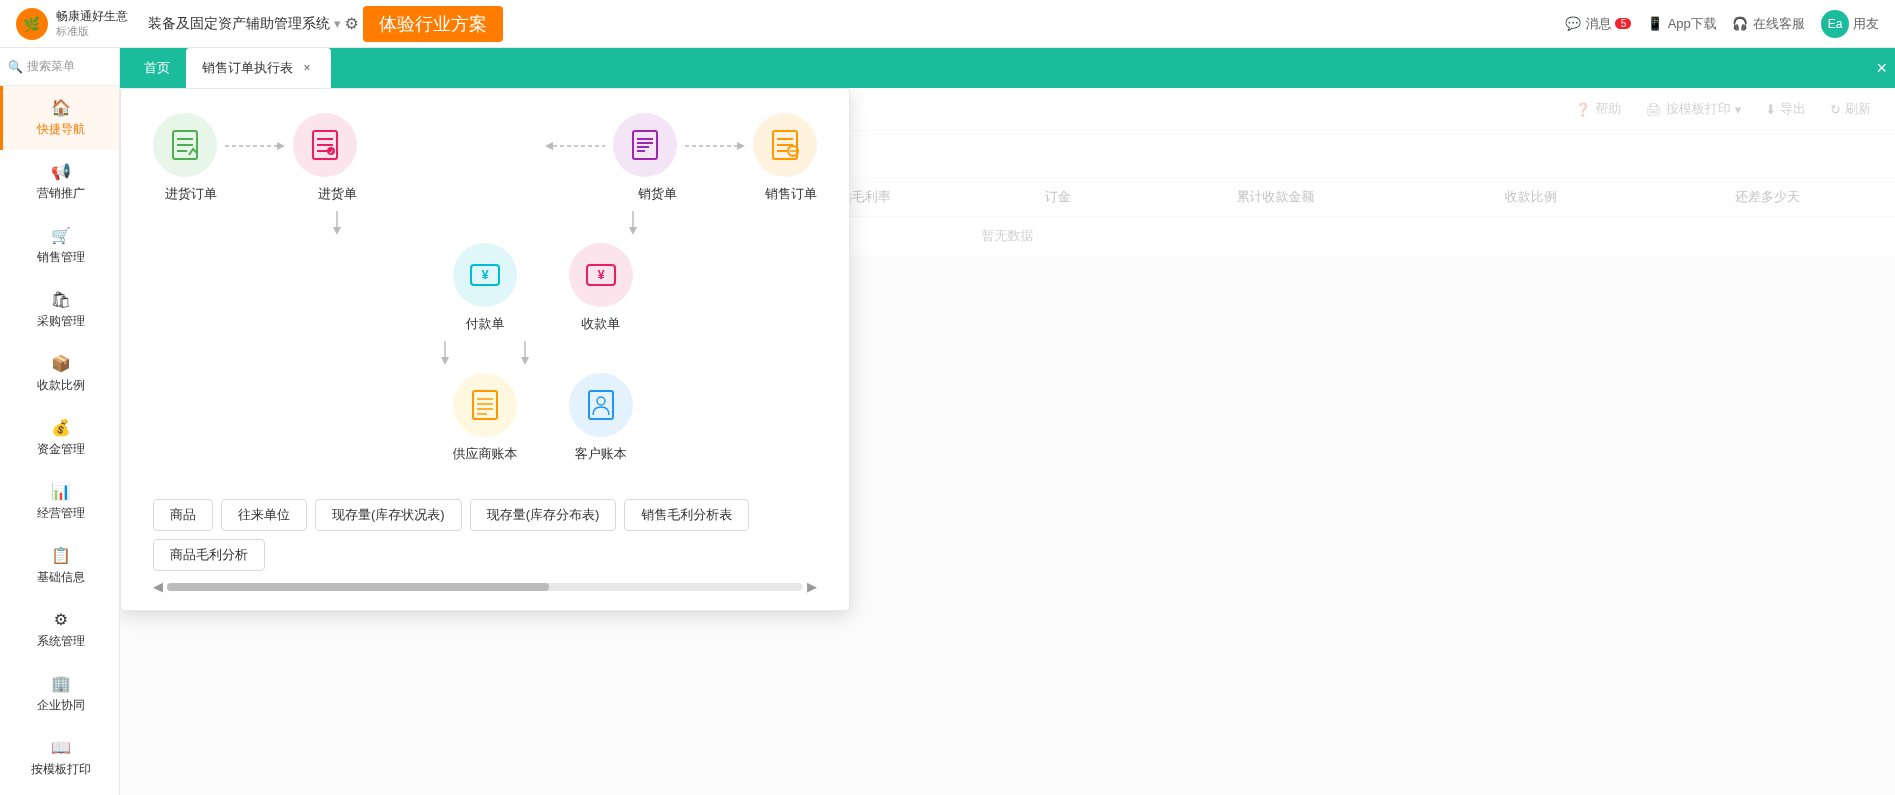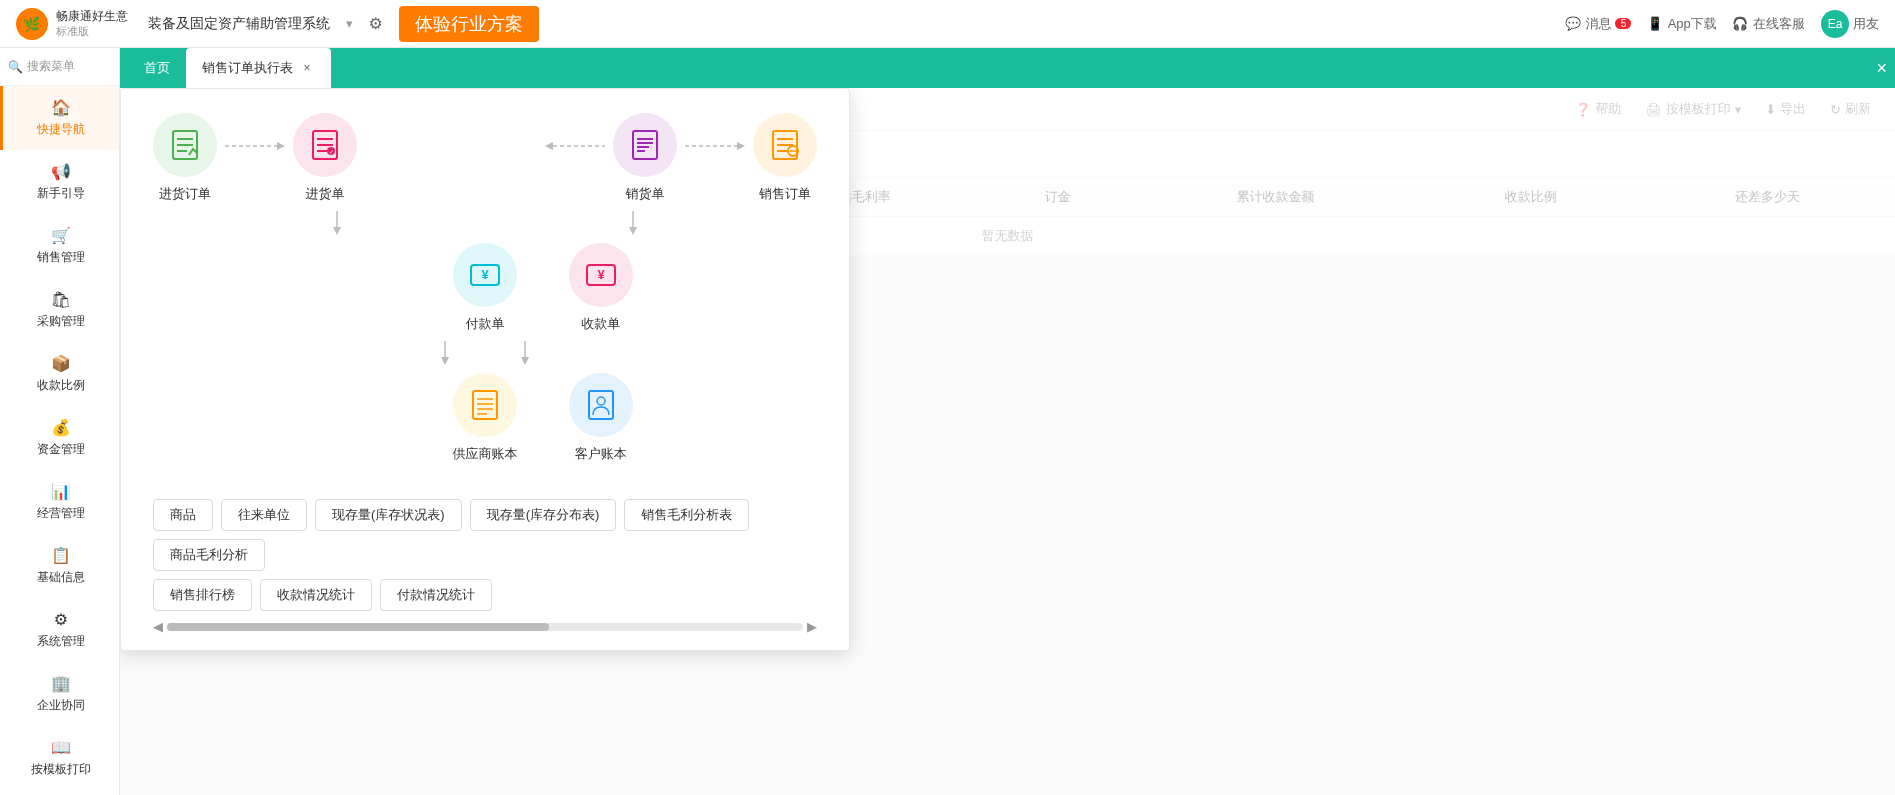--- a/index.html
+++ b/index.html
@@ -226,21 +226,21 @@
       border: 1px solid #e8e8e8;
       border-radius: 4px;
       box-shadow: 0 4px 20px rgba(0,0,0,0.15);
       z-index: 20;
       padding: 24px 32px 16px;
     }
 
     .flow-node {
       display: flex;
       flex-direction: column;
-      align-items: center;
+      align-items: flex-end;
       gap: 8px;
     }
 
     .flow-circle {
       width: 64px; height: 64px;
       border-radius: 50%;
       display: flex; align-items: center; justify-content: center;
       font-size: 28px;
     }
     .flow-circle.green { background: #e8f5e9; }
@@ -305,21 +305,21 @@
 <body>
 
 <div class="top-header">
   <div class="logo-area">
     <div class="logo-icon">🌿</div>
     <div class="logo-text">
       <div>畅康通好生意</div>
       <div style="color:#999;font-size:11px">标准版</div>
     </div>
   </div>
-  <div style="display:flex;align-items:center;gap:16px;flex:1">
+  <div style="display:flex;align-items:center;gap:4px;flex:1">
     <span style="font-size:14px;color:#333;">装备及固定资产辅助管理系统</span>
     <span style="color:#999;cursor:pointer;">▾</span>
     <span style="color:#666;cursor:pointer;font-size:16px;">⚙</span>
     <button class="try-btn">体验行业方案</button>
   </div>
   <div class="header-right">
     <div class="header-btn">
       <span>💬</span>
       <span>消息</span>
       <span class="badge">5</span>
@@ -349,21 +349,21 @@
         <span>🔍</span>
         <span>搜索菜单</span>
       </div>
     </div>
     <div class="sidebar-item active">
       <span class="sidebar-item-icon">🏠</span>
       <span>快捷导航</span>
     </div>
     <div class="sidebar-item">
       <span class="sidebar-item-icon">📢</span>
-      <span>新手引导</span>
+      <span>营销推广</span>
     </div>
     <div class="sidebar-item">
       <span class="sidebar-item-icon">🛒</span>
       <span>销售管理</span>
     </div>
     <div class="sidebar-item">
       <span class="sidebar-item-icon">🛍</span>
       <span>采购管理</span>
     </div>
     <div class="sidebar-item">
@@ -648,25 +648,20 @@
 
 
         <div class="quick-btns">
           <button class="quick-btn">商品</button>
           <button class="quick-btn">往来单位</button>
           <button class="quick-btn">现存量(库存状况表)</button>
           <button class="quick-btn">现存量(库存分布表)</button>
           <button class="quick-btn">销售毛利分析表</button>
           <button class="quick-btn">商品毛利分析</button>
         </div>
-        <div class="quick-btns">
-          <button class="quick-btn">销售排行榜</button>
-          <button class="quick-btn">收款情况统计</button>
-          <button class="quick-btn">付款情况统计</button>
-        </div>
 
         <div class="scrollbar-row">
           <span class="scroll-arrow">◀</span>
           <div class="scroll-track">
             <div class="scroll-thumb"></div>
           </div>
           <span class="scroll-arrow">▶</span>
         </div>
       </div>
 

